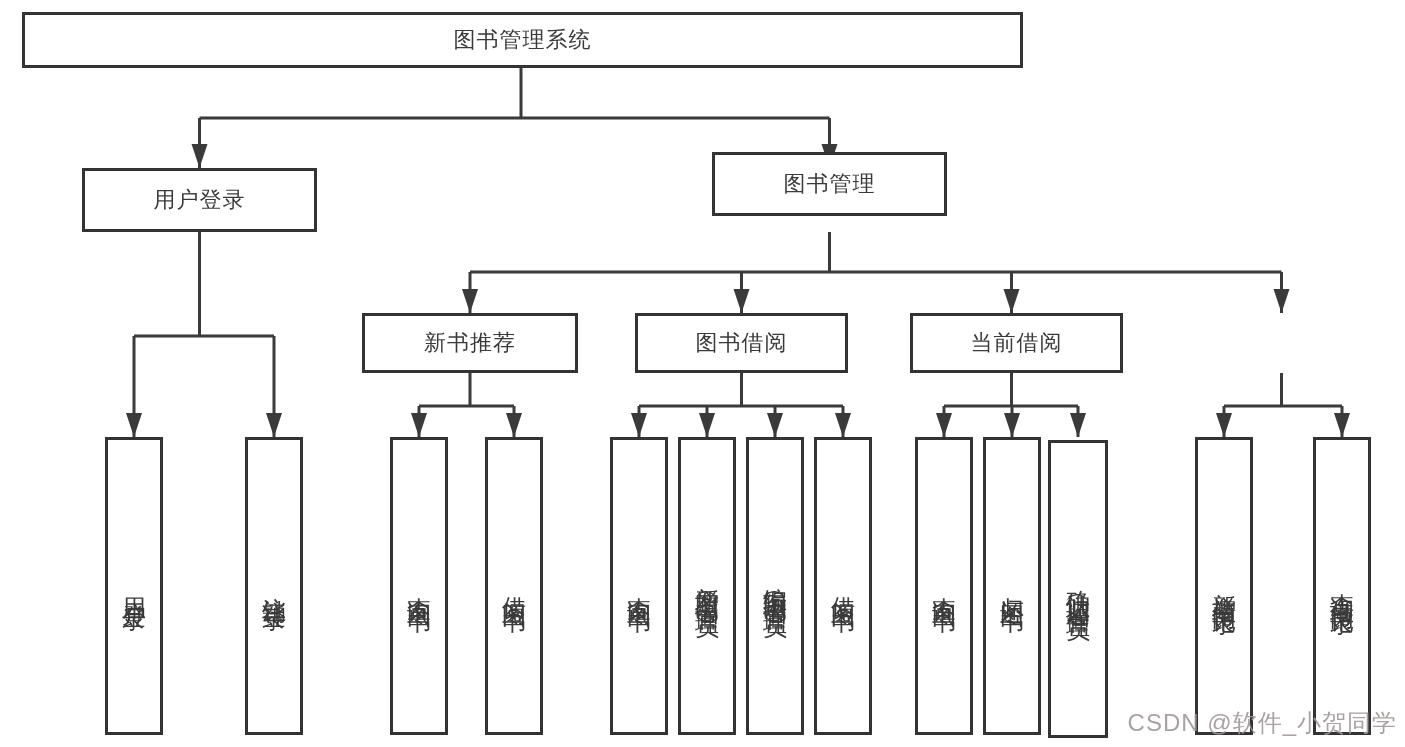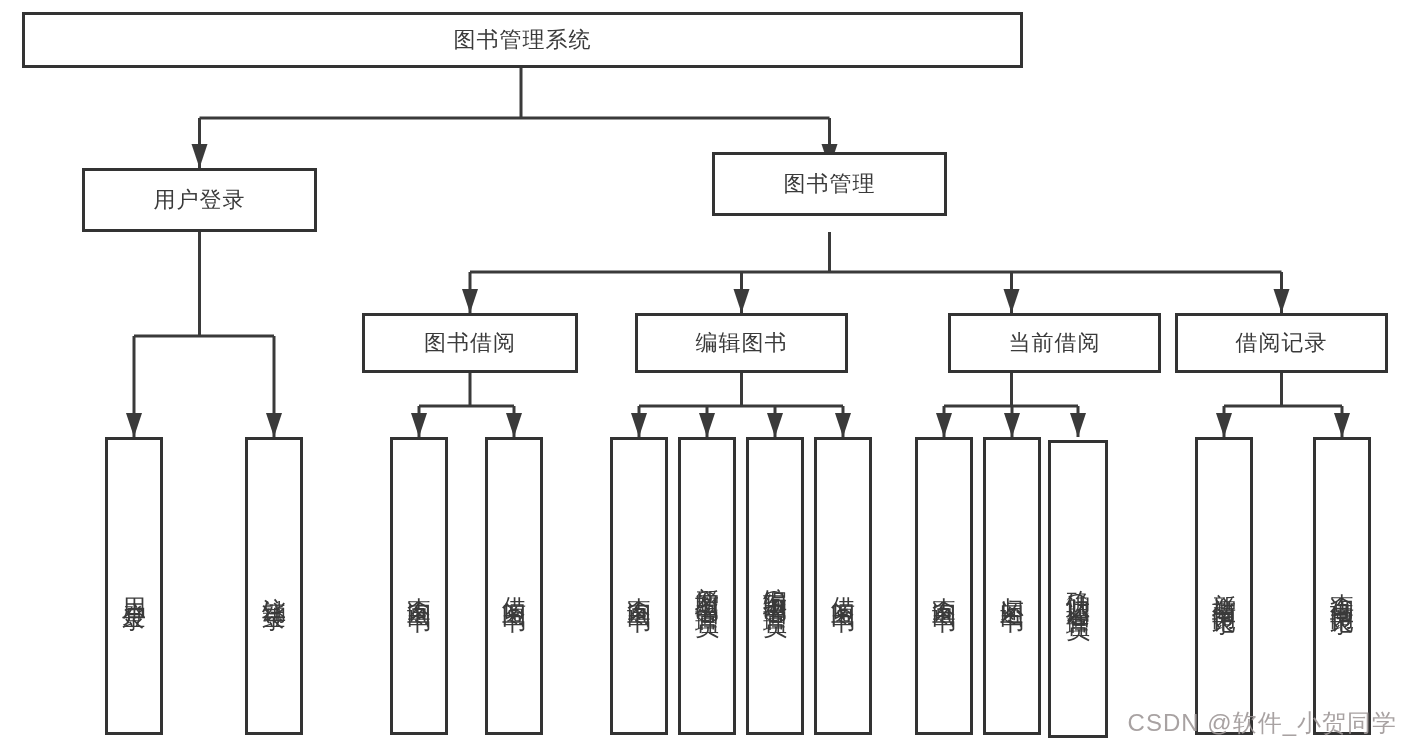--- a/index.html
+++ b/index.html
@@ -93,24 +93,23 @@
     <path d="M1281.5,373 V406 M1224,406 H1342" stroke="#3a3a3a" stroke-width="3" fill="none"></path>
     <line x1="1224" y1="406" x2="1224" y2="437" stroke="#3a3a3a" stroke-width="3" marker-end="url(#arw)"></line>
     <line x1="1342" y1="406" x2="1342" y2="437" stroke="#3a3a3a" stroke-width="3" marker-end="url(#arw)"></line>
   </svg>
 
   <div class="box" style="left:22px; top:12px; width:1001px; height:56px;">图书管理系统</div>
 
   <div class="box" style="left:82px; top:168px; width:235px; height:64px;">用户登录</div>
   <div class="box" style="left:712px; top:152px; width:235px; height:64px;">图书管理</div>
 
-  <div class="box" style="left:362px; top:313px; width:216px; height:60px;">图书借阅</div>
-  <div class="box" style="left:635px; top:313px; width:213px; height:60px;">编辑图书</div>
-  <div class="box" style="left:948px; top:313px; width:213px; height:60px;">当前借阅</div>
-  <div class="box" style="left:1175px; top:313px; width:213px; height:60px;">借阅记录</div>
+  <div class="box" style="left:362px; top:313px; width:216px; height:60px;">新书推荐</div>
+  <div class="box" style="left:635px; top:313px; width:213px; height:60px;">图书借阅</div>
+  <div class="box" style="left:910px; top:313px; width:213px; height:60px;">当前借阅</div>
 
   <div class="box v" style="left:105px; top:437px; width:58px; height:298px;">用户登录</div>
   <div class="box v" style="left:245px; top:437px; width:58px; height:298px;">注销登录</div>
 
   <div class="box v" style="left:390px; top:437px; width:58px; height:298px;">查询图书</div>
   <div class="box v" style="left:485px; top:437px; width:58px; height:298px;">借阅图书</div>
 
   <div class="box v" style="left:610px; top:437px; width:58px; height:298px;">查询图书</div>
   <div class="box v" style="left:678px; top:437px; width:58px; height:298px;">新增图书（管理员）</div>
   <div class="box v" style="left:746px; top:437px; width:58px; height:298px;">编辑图书（管理员）</div>

